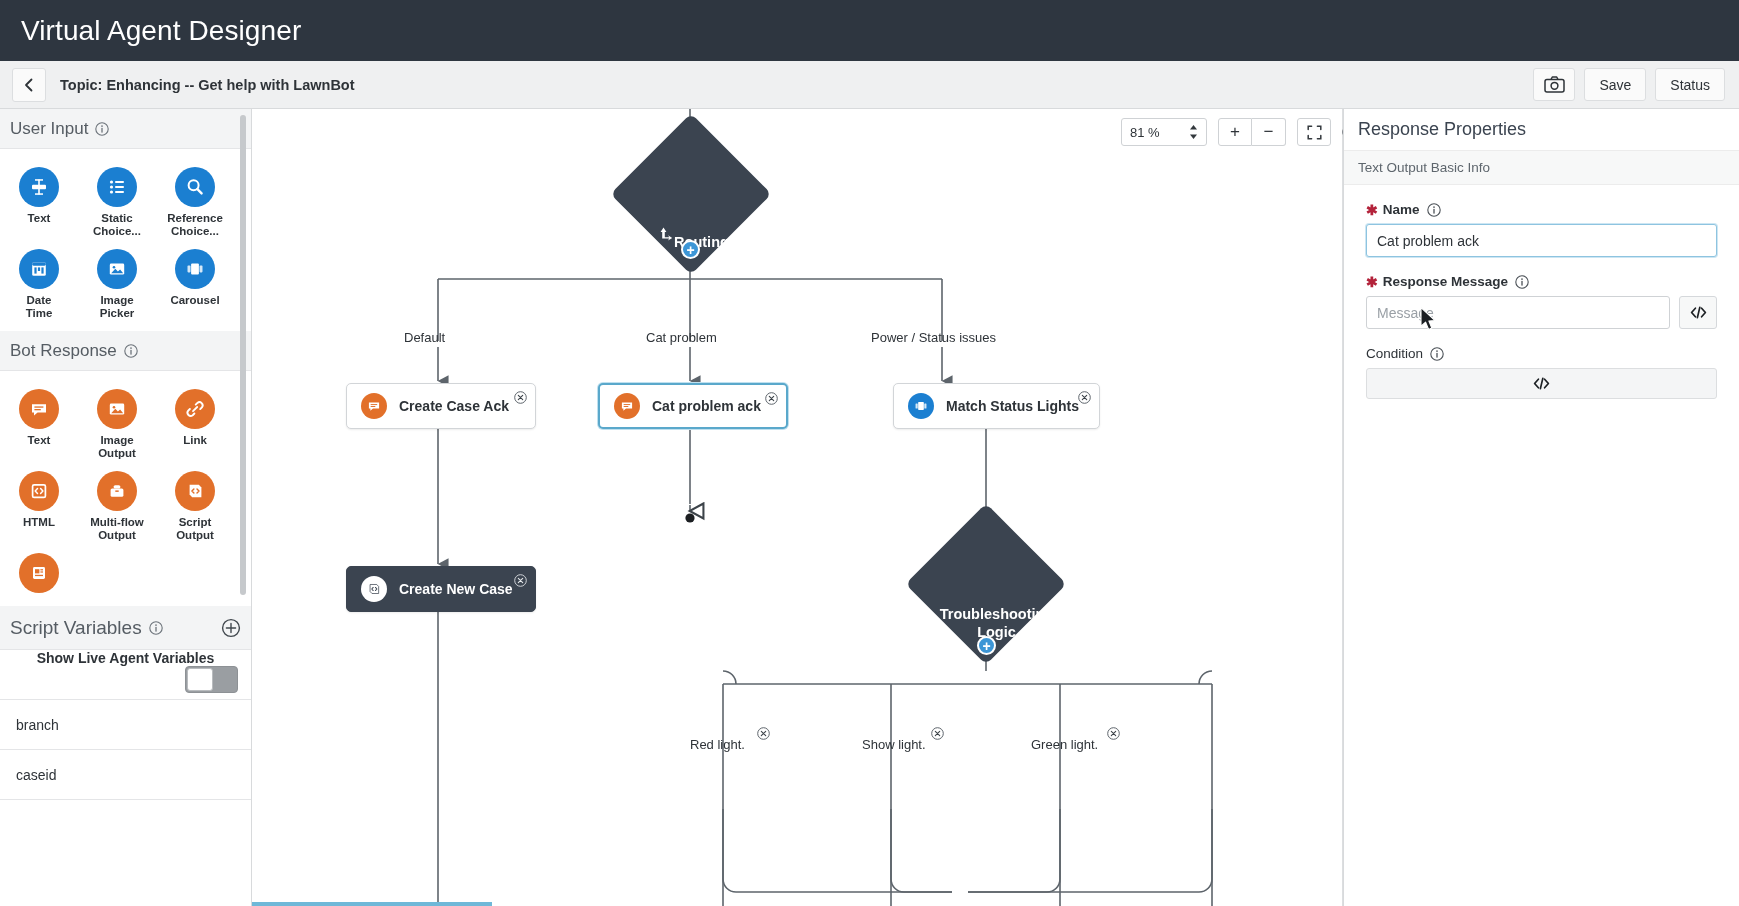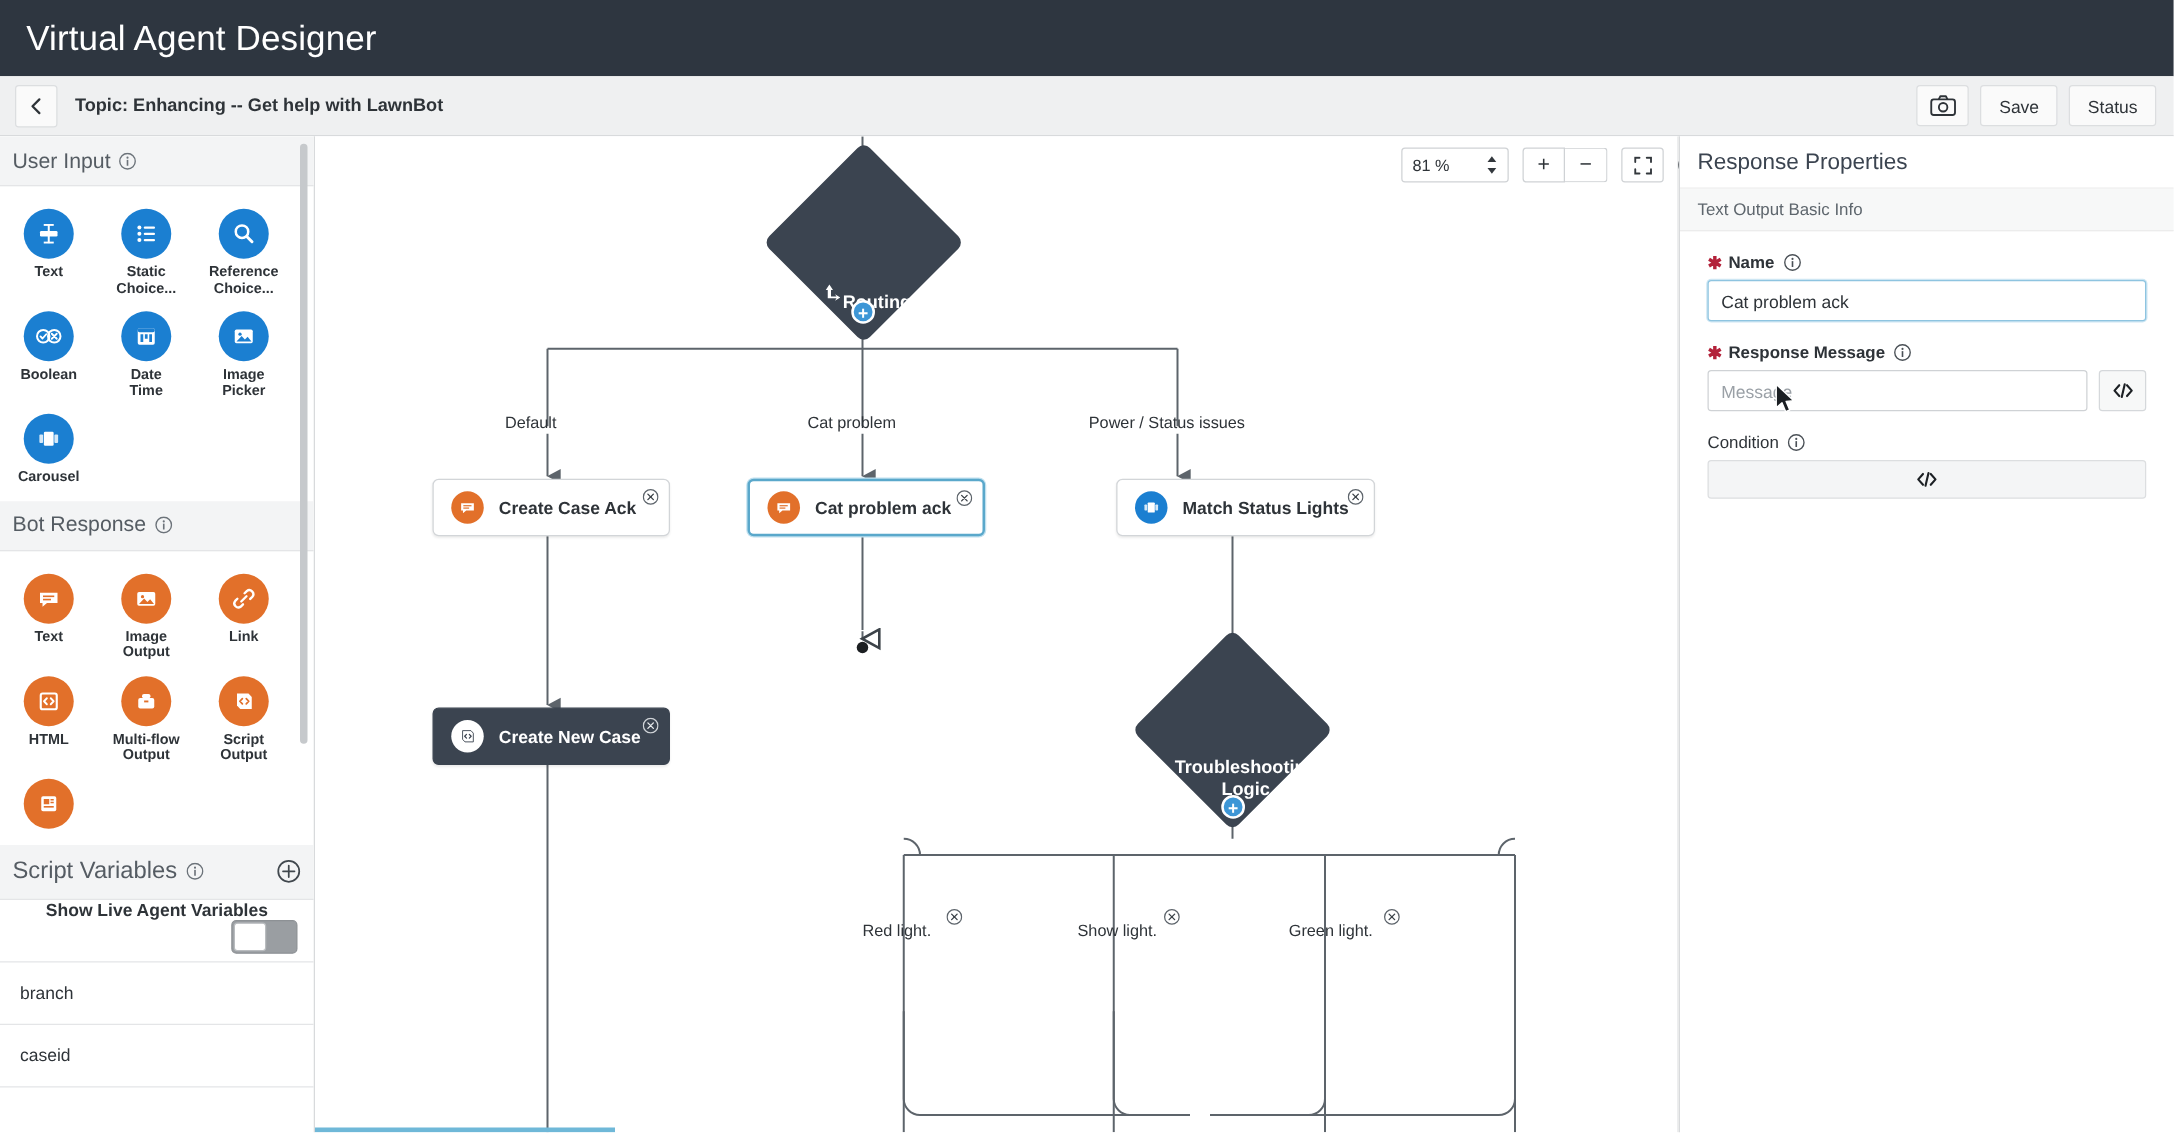--- a/index.html
+++ b/index.html
@@ -308,31 +308,20 @@
           <svg width="22" height="22" viewBox="0 0 22 22">
               <circle cx="9.6" cy="9.3" r="5" fill="none" stroke="#fff" stroke-width="2"></circle>
               <path d="M13.4 13.2 17.6 17.4" stroke="#fff" stroke-width="2.4" stroke-linecap="round"></path>
             </svg>
         </div>
         <div class="pal-label">Reference
 Choice...</div>
       </div>
       <div class="pal-item">
         <div class="pal-icon blue">
-          <svg width="24" height="22" viewBox="0 0 24 22">
-            <circle cx="7.6" cy="11" r="5" fill="none" stroke="#fff" stroke-width="1.6"></circle>
-            <path d="M5.4 11.1 7 12.8 10 9.4" fill="none" stroke="#fff" stroke-width="1.5" stroke-linecap="round" stroke-linejoin="round"></path>
-            <circle cx="16.4" cy="11" r="5" fill="none" stroke="#fff" stroke-width="1.6"></circle>
-            <path d="M14.4 9 18.4 13M18.4 9 14.4 13" stroke="#fff" stroke-width="1.5" stroke-linecap="round"></path>
-          </svg>
-        </div>
-        <div class="pal-label">Boolean</div>
-      </div>
-      <div class="pal-item">
-        <div class="pal-icon blue">
           <svg width="22" height="22" viewBox="0 0 22 22">
             <rect x="4.2" y="4.6" width="13.6" height="13.2" rx="1.4" fill="#fff"></rect>
             <rect x="4.2" y="4.6" width="13.6" height="3.1" rx="1.4" fill="#1b7fd1"></rect>
             <rect x="6.4" y="9.4" width="2.2" height="6.2" fill="#1b7fd1"></rect>
             <rect x="9.9" y="9.4" width="2.2" height="3.6" fill="#1b7fd1"></rect>
             <rect x="13.4" y="9.4" width="2.2" height="6.2" fill="#1b7fd1"></rect>
           </svg>
         </div>
         <div class="pal-label">Date
 Time</div>

